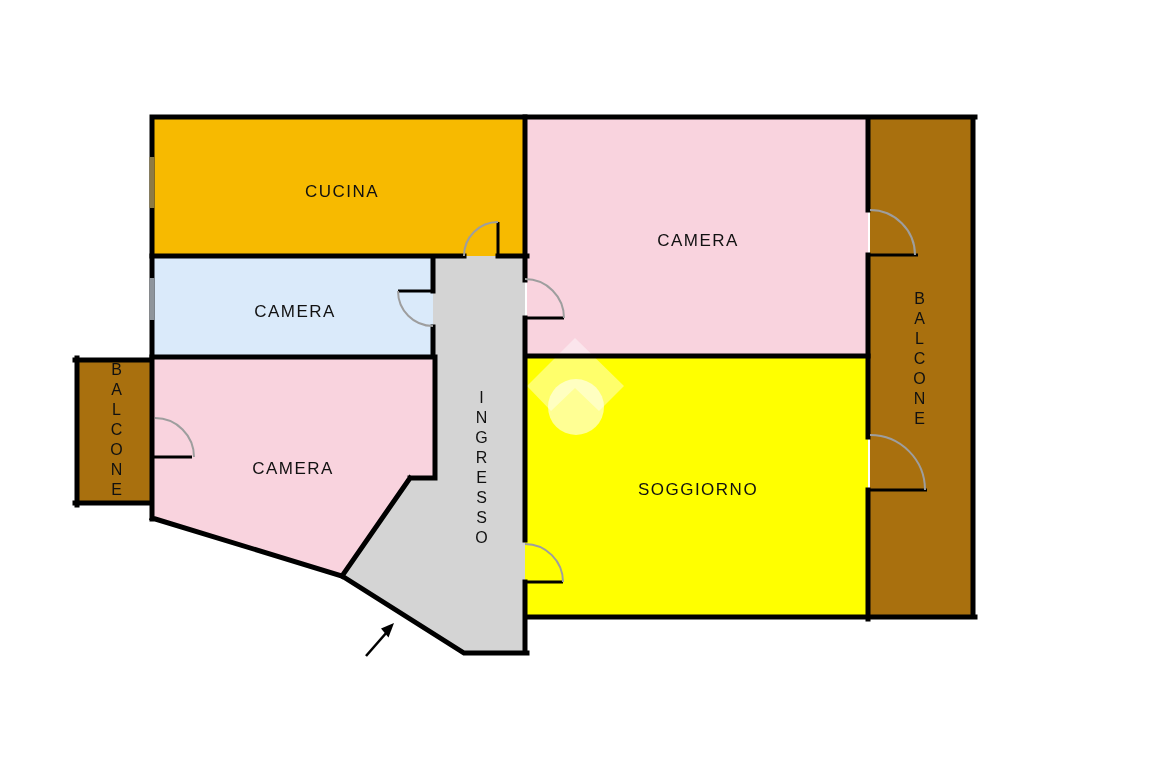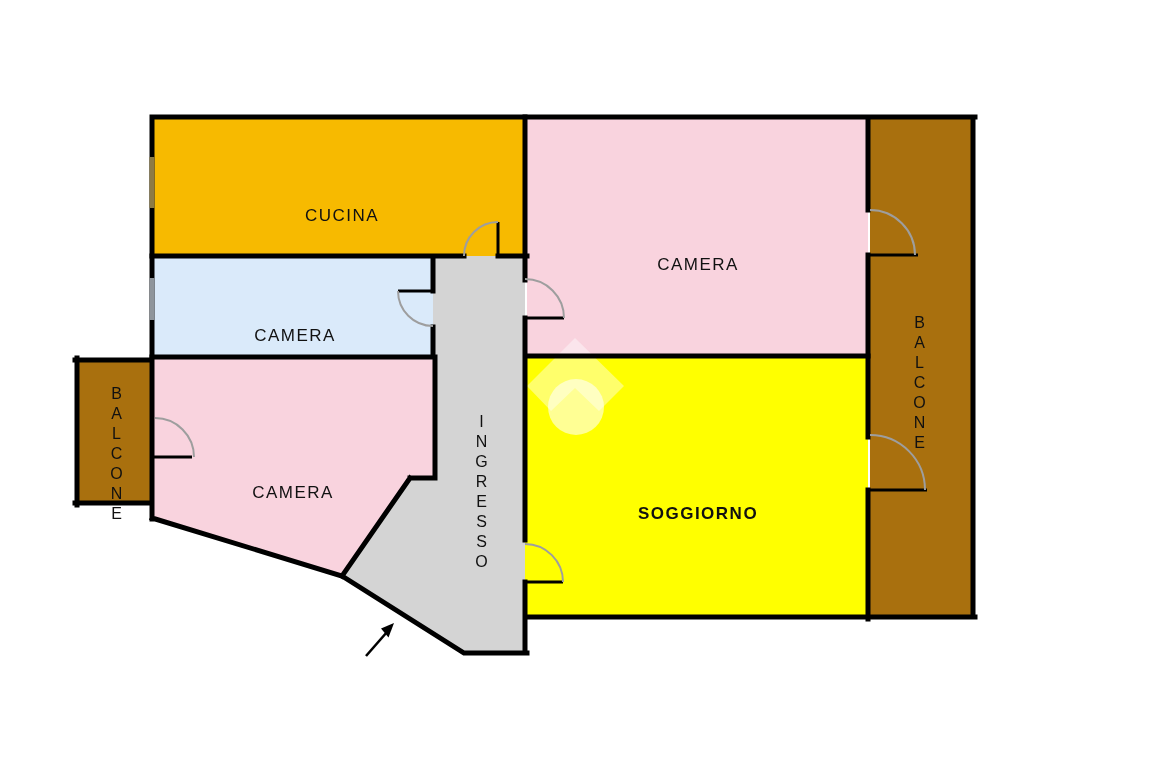--- a/index.html
+++ b/index.html
@@ -5,21 +5,20 @@
   html,body { margin:0; padding:0; background:#ffffff; }
   .stage {
     position:relative; width:1154px; height:768px; background:#ffffff;
     font-family:"Liberation Sans", sans-serif; overflow:hidden;
   }
   .stage svg { position:absolute; left:0; top:0; width:1154px; height:768px; }
   .lbl {
     position:absolute; transform:translate(-50%,-50%);
     font-size:17px; letter-spacing:1.5px; color:#111111; white-space:nowrap;
     user-select:none;
-    margin-top:24px;
   }
   .lbl-v {
     writing-mode:vertical-lr; text-orientation:upright;
     letter-spacing:3px; font-size:16px;
   }
 </style>
 </head>
 <body>
 
 <div class="stage">
@@ -83,17 +82,17 @@
     <g fill="#000000">
       <line x1="366" y1="656" x2="387" y2="632" stroke="#000000" stroke-width="2.5"></line>
       <polygon points="394,623 388.5,637.5 381,628.5"></polygon>
     </g>
   </svg>
 
   <div class="lbl" style="left:342px; top:192px;">CUCINA</div>
   <div class="lbl" style="left:698px; top:241px;">CAMERA</div>
   <div class="lbl" style="left:295px; top:312px;">CAMERA</div>
   <div class="lbl" style="left:293px; top:469px;">CAMERA</div>
-  <div class="lbl" style="left:698px; top:490px;font-weight:bold;">SOGGIORNO</div>
+  <div class="lbl" style="left:698px; top:490px;">SOGGIORNO</div>
   <div class="lbl lbl-v" style="left:481px; top:469px;">INGRESSO</div>
   <div class="lbl lbl-v" style="left:919px; top:360px;">BALCONE</div>
   <div class="lbl lbl-v" style="left:116px; top:431px;">BALCONE</div>
 </div>
 
 </body></html>

